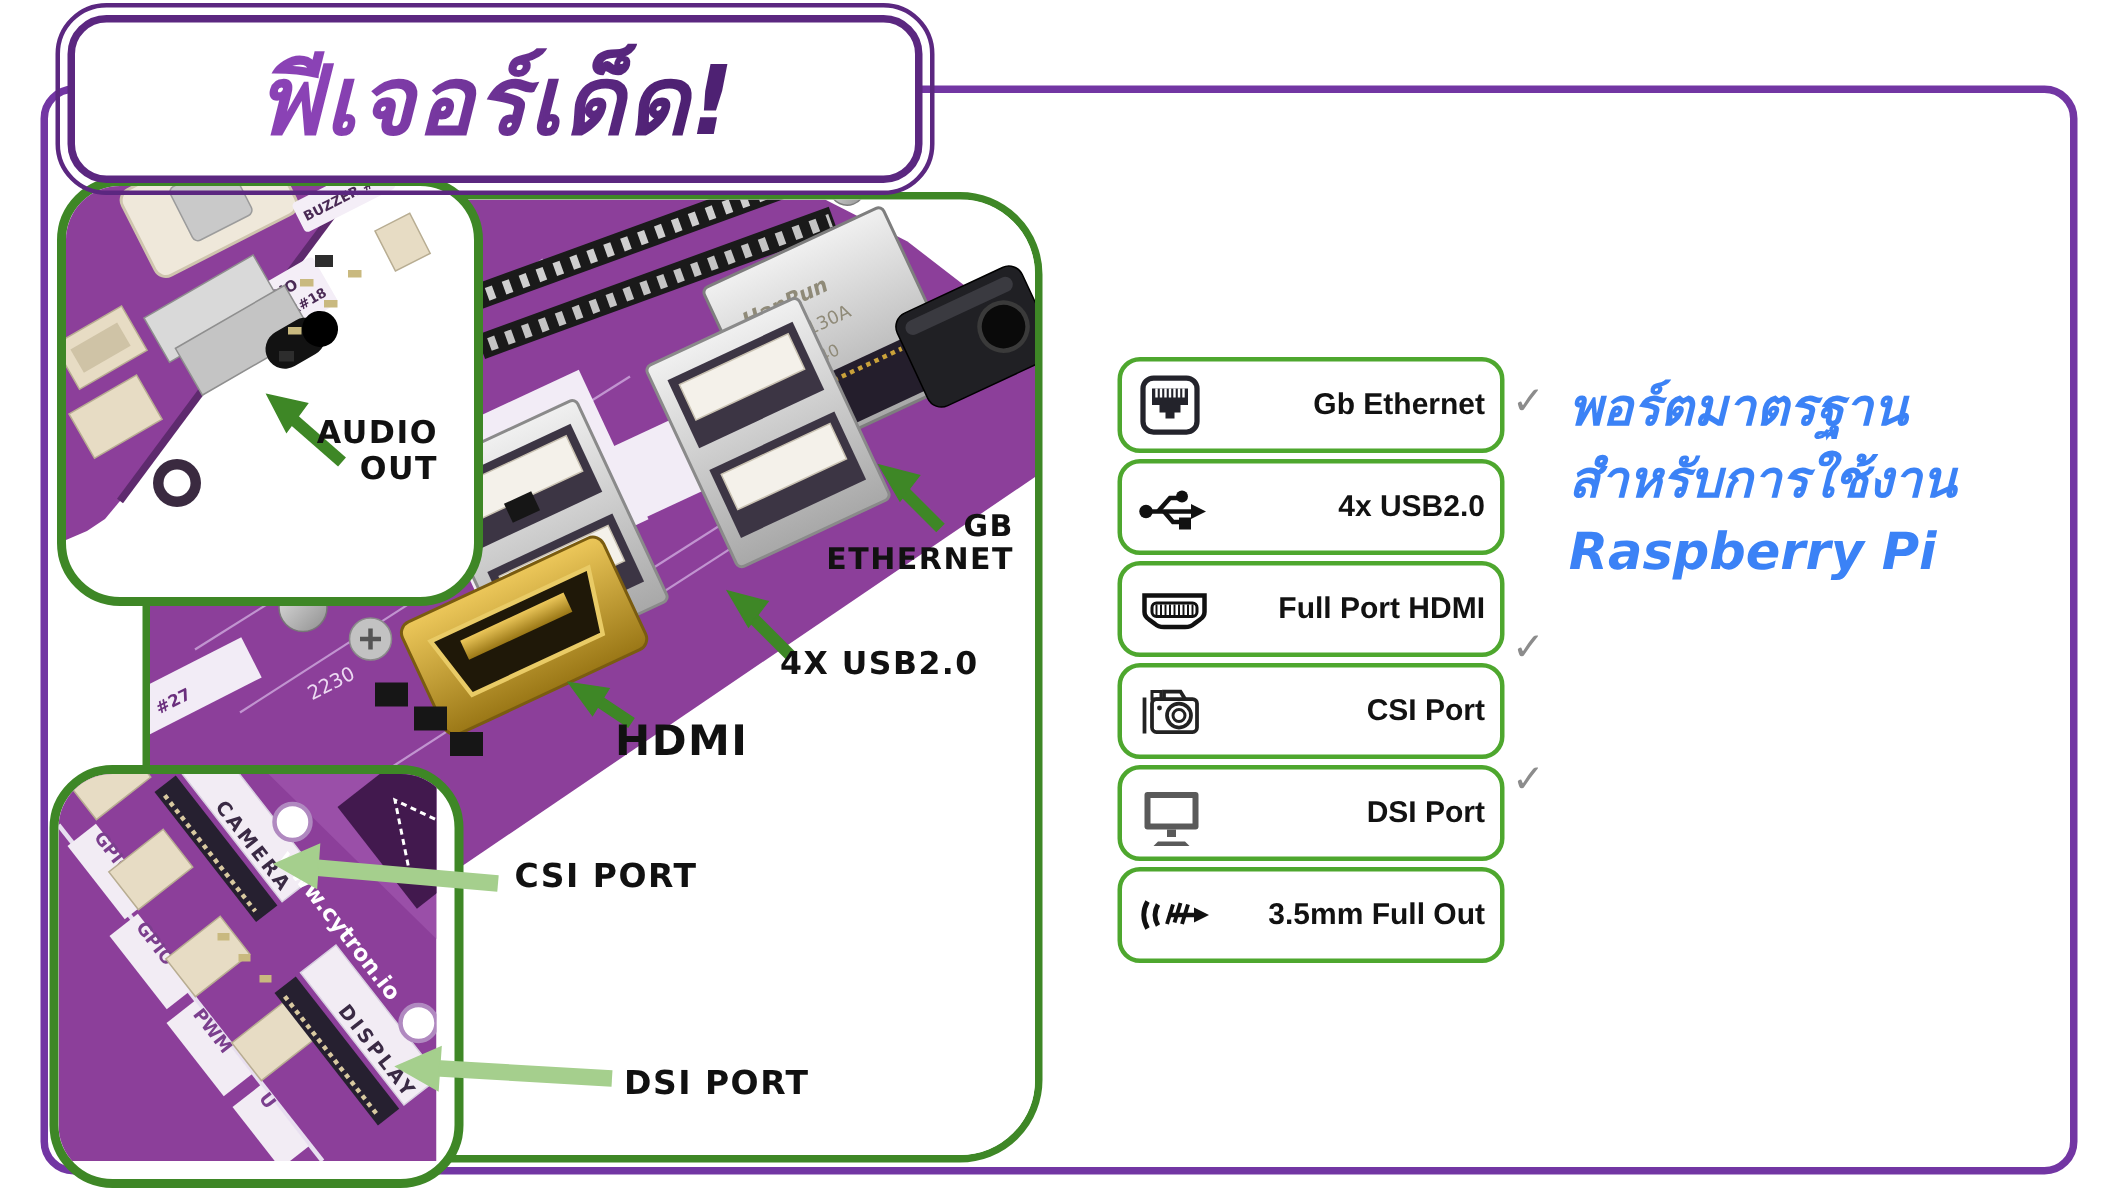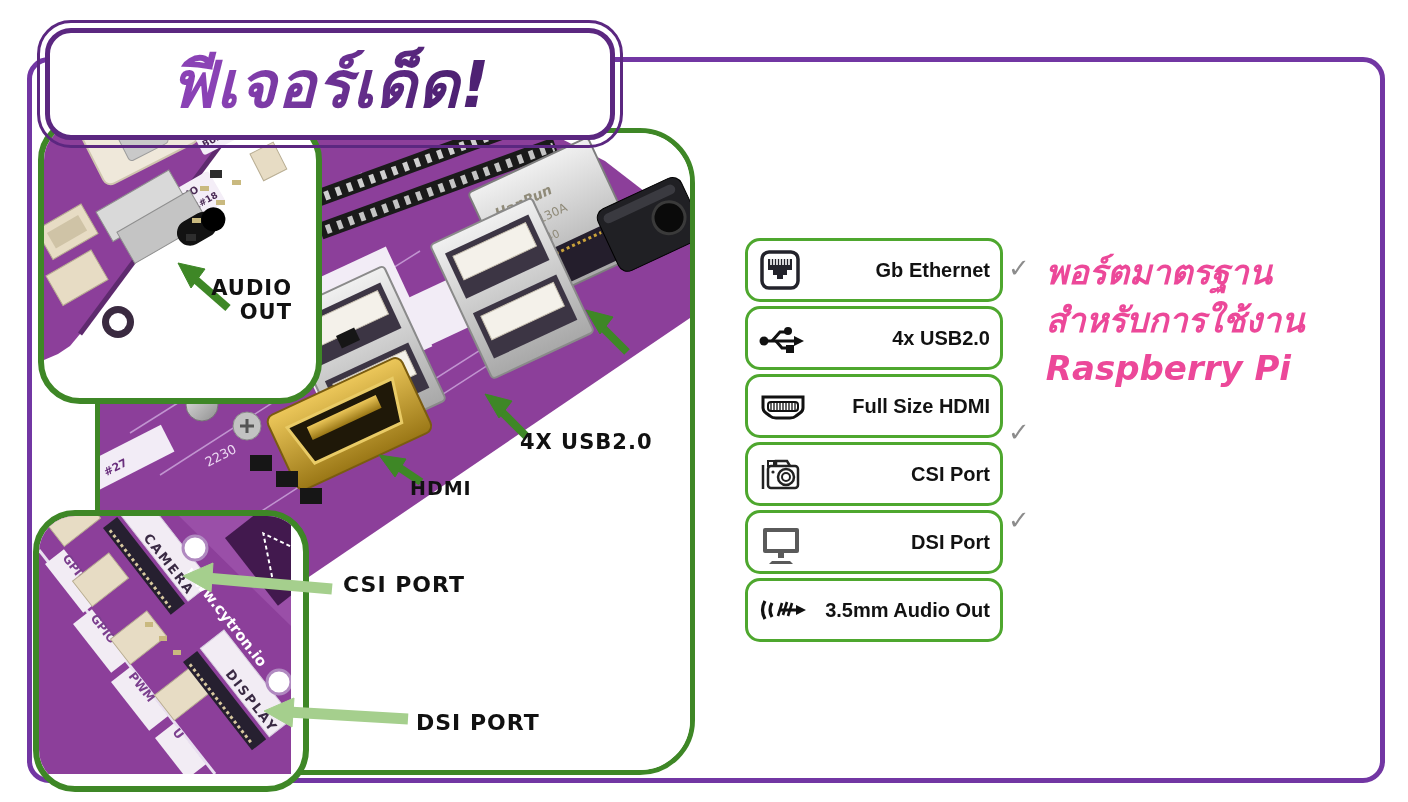--- a/index.html
+++ b/index.html
@@ -4,21 +4,21 @@
 <style>
   html,body{margin:0;padding:0;background:#e9e9e9;}
   .slide{position:relative;width:1408px;height:802px;background:#fff;overflow:hidden;
          font-family:"DejaVu Sans",sans-serif;}
   
   .frame{position:absolute;left:27px;top:57px;width:1348px;height:716px;
          border:5px solid #7236a3;border-radius:22px;z-index:1;}
   
   .title-box{position:absolute;left:45px;top:10px;width:560px;height:102px;background:#fff;
              border:5px solid #5b2780;border-radius:26px;outline:3px solid #5b2780;outline-offset:5px;
-             display:flex;align-items:center;justify-content:center;z-index:6;margin-top:18px;}
+             display:flex;align-items:center;justify-content:center;z-index:6;}
   .title-text{font-size:64px;font-weight:bold;font-style:italic;color:#6f2f9e;letter-spacing:1px;}
   @supports ((-webkit-background-clip:text) or (background-clip:text)){
     .title-text{background:linear-gradient(95deg,#8a42b5 15%,#4e2173 85%);
                 -webkit-background-clip:text;background-clip:text;color:transparent;}
   }
   
   .photo-panel{position:absolute;left:95px;top:128px;width:590px;height:637px;background:#fff;
                border:5px solid #3e8726;border-radius:55px;overflow:hidden;z-index:2;}
   .photo-panel svg{position:absolute;left:0;top:0;}
   
@@ -27,35 +27,35 @@
   .inset-ports{left:33px;top:510px;width:264px;height:270px;}
   .inset svg{position:absolute;left:0;top:0;}
   
   .arrows{position:absolute;left:0;top:0;width:1408px;height:802px;z-index:7;pointer-events:none;}
   
   .callout{position:absolute;z-index:8;font-weight:bold;color:#111;letter-spacing:1px;
            white-space:pre-line;line-height:1.12;font-family:"DejaVu Sans",sans-serif;}
   .c-audio{left:196px;top:277px;width:96px;text-align:right;font-size:21px;}
   .c-gb{left:548px;top:339px;width:128px;text-align:right;font-size:20px;}
   .c-usb{left:520px;top:431px;font-size:21px;}
-  .c-hdmi{left:410px;top:478px;font-size:19px;}
+  .c-hdmi{left:410px;top:478px;font-size:28px;}
   .c-csi{left:343px;top:573px;font-size:22px;}
   .c-dsi{left:416px;top:711px;font-size:22px;}
   
   .badges{position:absolute;left:745px;top:238px;width:238px;z-index:2;}
   .badge{position:absolute;left:0;width:232px;height:58px;background:#fff;border:3px solid #4ea72e;
          border-radius:15px;display:flex;align-items:center;padding:0 10px;}
   .badge .ic{width:50px;height:46px;flex:none;display:flex;align-items:center;}
   .badge .lbl{margin-left:auto;font-family:"Liberation Sans",sans-serif;font-weight:bold;
               font-size:20px;color:#121212;white-space:nowrap;}
   
   .bullets{position:absolute;left:1008px;top:0;width:380px;z-index:2;}
   .bullet{position:absolute;left:0;display:flex;gap:16px;}
   .check{font-size:26px;color:#8c8c8c;margin-top:5px;flex:none;}
-  .btxt{font-size:34px;line-height:48px;font-weight:bold;font-style:italic;color:#ec4899;
+  .btxt{font-size:34px;line-height:48px;font-weight:bold;font-style:italic;color:#3b82f6;
         white-space:pre-line;}
   .b1{top:248px;} .b2{top:412px;} .b3{top:500px;}
 </style>
 </head>
 <body>
 
 <div class="slide">
 
   <div class="frame"></div>
 
@@ -306,20 +306,22 @@
       </g>
       <g>
         <line x1="408" y1="719" x2="288" y2="712" stroke-width="11"></line>
         <polygon points="264,711 294,698 292,727"></polygon>
       </g>
     </g>
   </svg>
 
   <div class="callout c-audio">AUDIO
 OUT</div>
+  <div class="callout c-gb">GB
+ETHERNET</div>
   <div class="callout c-usb">4X USB2.0</div>
   <div class="callout c-hdmi">HDMI</div>
   <div class="callout c-csi">CSI PORT</div>
   <div class="callout c-dsi">DSI PORT</div>
 
   <div class="badges">
 
     <div class="badge" style="top:0px">
       <span class="ic">
         <svg width="44" height="44" viewBox="0 0 44 44">
@@ -347,21 +349,21 @@
     </div>
 
     <div class="badge" style="top:136px">
       <span class="ic">
         <svg width="50" height="44" viewBox="0 0 50 44">
           <path d="M5,13 H45 V24 Q45,27 42,29 L38,32 Q36,34 32,34 H18 Q14,34 12,32 L8,29 Q5,27 5,24 Z" fill="none" stroke="#111" stroke-width="3"></path>
           <rect x="10" y="18" width="30" height="9" rx="3" fill="none" stroke="#111" stroke-width="2"></rect>
           <path stroke="#111" stroke-width="1.3" d="M13,19 V26 M16,19 V26 M19,19 V26 M22,19 V26 M25,19 V26 M28,19 V26 M31,19 V26 M34,19 V26 M37,19 V26"></path>
         </svg>
       </span>
-      <span class="lbl">Full Size HDMI</span>
+      <span class="lbl">Full Port HDMI</span>
     </div>
 
     <div class="badge" style="top:204px">
       <span class="ic">
         <svg width="46" height="44" viewBox="0 0 46 44">
           <line x1="5" y1="13" x2="5" y2="37" stroke="#222" stroke-width="2.5"></line>
           <rect x="10" y="14" width="30" height="22" rx="3" fill="none" stroke="#222" stroke-width="2.5"></rect>
           <path d="M18,14 V9 H29 L32,14" fill="none" stroke="#222" stroke-width="2.5"></path>
           <rect x="10" y="9" width="6" height="5" fill="none" stroke="#222" stroke-width="2"></rect>
           <circle cx="28" cy="25" r="8" fill="none" stroke="#222" stroke-width="2.5"></circle>
@@ -387,21 +389,21 @@
     <div class="badge" style="top:340px">
       <span class="ic">
         <svg width="50" height="44" viewBox="0 0 50 44">
           <path d="M7,13 Q2,22 7,31" fill="none" stroke="#111" stroke-width="3.2"></path>
           <path d="M14,15 Q10,22 14,29" fill="none" stroke="#111" stroke-width="3.2"></path>
           <line x1="21" y1="22" x2="40" y2="22" stroke="#111" stroke-width="3"></line>
           <polygon points="38,17 48,22 38,27" fill="#111"></polygon>
           <path stroke="#111" stroke-width="2.6" d="M24,15 L20,28 M29,14 L25,27 M34,15 L30,28"></path>
         </svg>
       </span>
-      <span class="lbl">3.5mm Audio Out</span>
+      <span class="lbl">3.5mm Full Out</span>
     </div>
   </div>
 
   <div class="bullets">
     <div class="bullet b1">
       <span class="check">✓</span>
       <span class="btxt">พอร์ตมาตรฐาน
 สำหรับการใช้งาน
 Raspberry Pi</span>
     </div>

